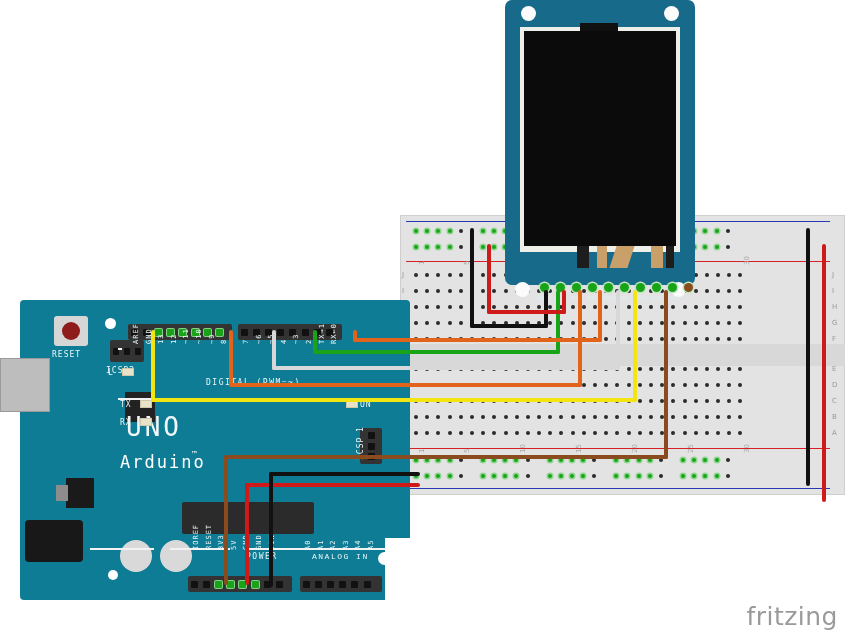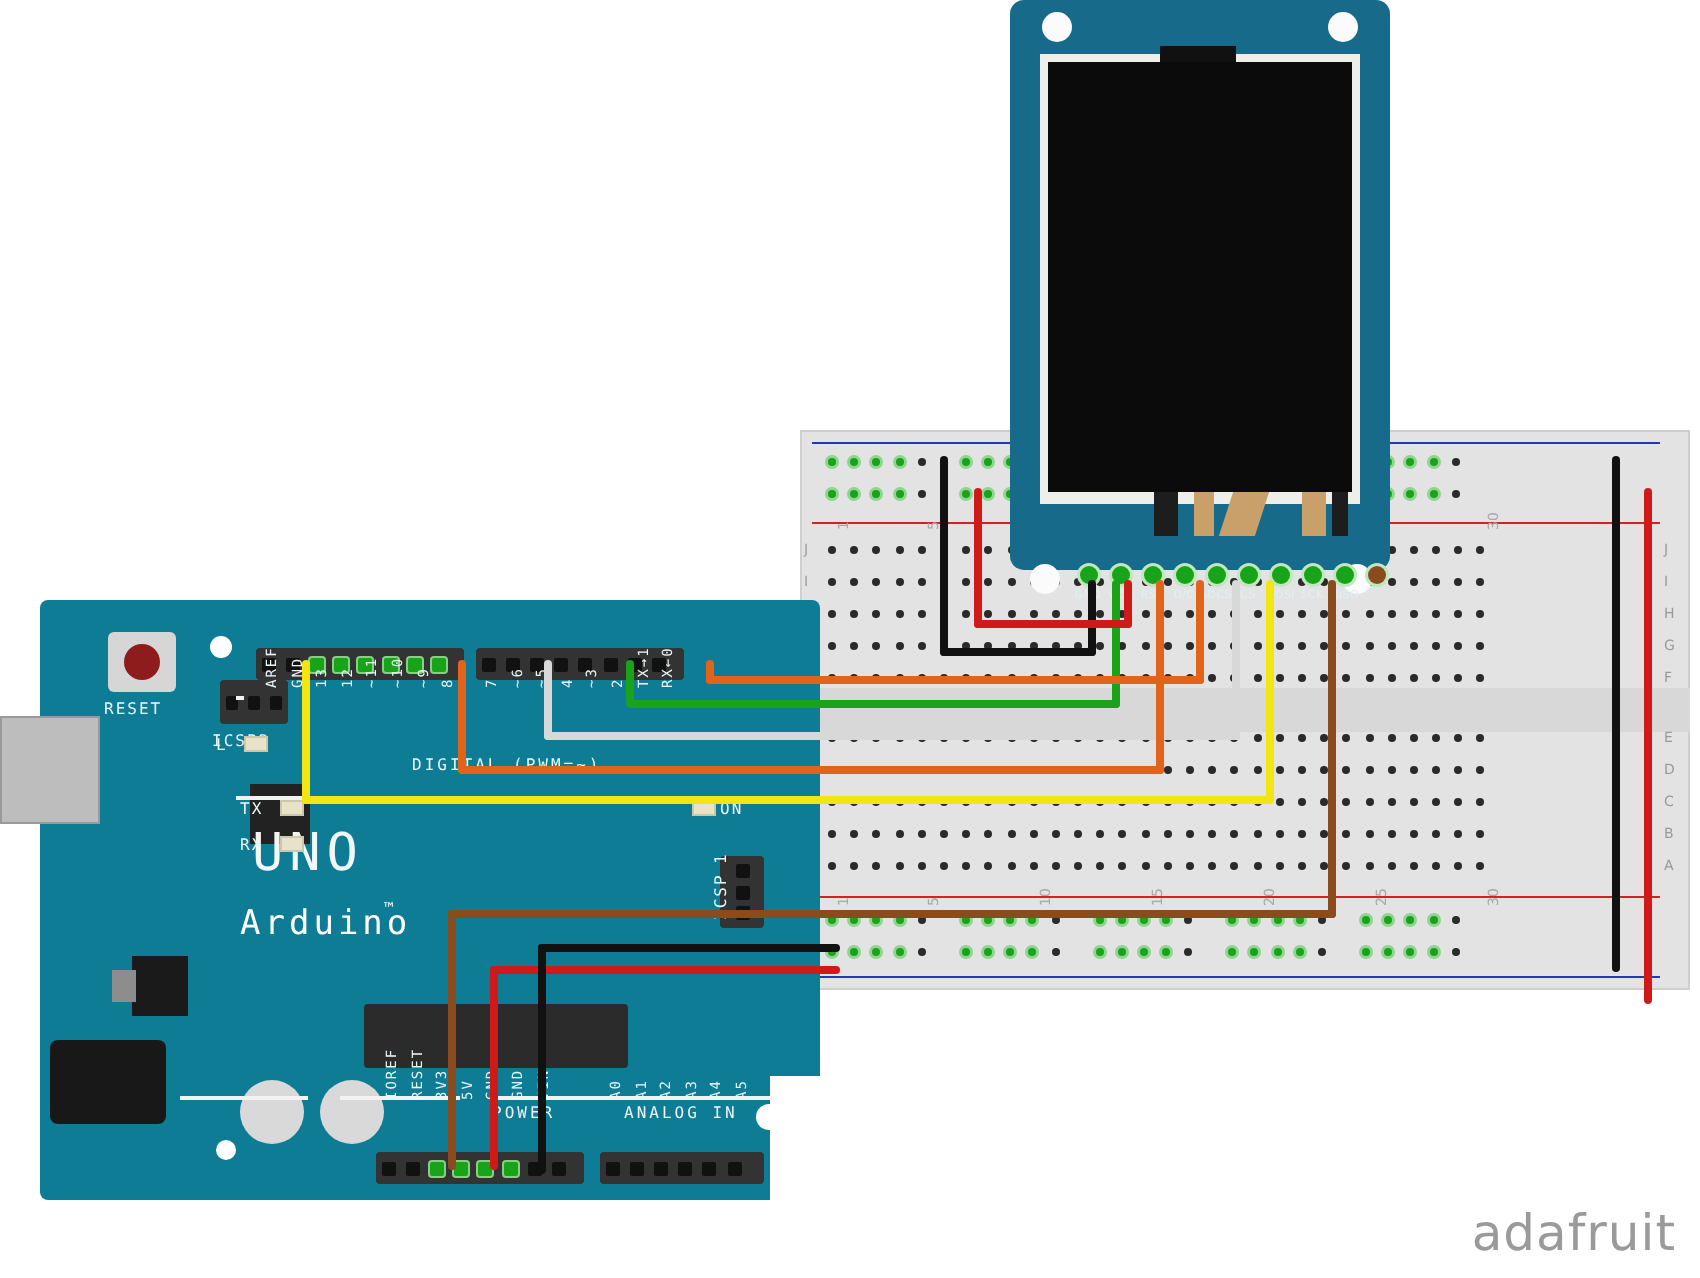--- a/index.html
+++ b/index.html
@@ -655,21 +655,21 @@
 
     <div class="header" style="left:280px;top:276px;width:82px;height:16px;">
       <div class="hpin"></div>
         <div class="hpin"></div>
         <div class="hpin"></div>
       <div class="hpin"></div>
         <div class="hpin"></div>
         <div class="hpin"></div>
     </div>
     <div class="ard-txt" style="left:226px;top:252px;letter-spacing:1.5px;">POWER</div>
-    <div class="ard-txt" style="left:292px;top:252px;letter-spacing:1.5px;">ANALOG IN</div>
+    <div class="ard-txt" style="left:292px;top:252px;letter-spacing:1.5px;font-family:Liberation Mono, monospace;">ANALOG IN</div>
     <div id="pwr-labels">
         <div class="ard-txt vert" style="left: 172px; top: 250px; font-size: 7px;">IOREF</div>
         <div class="ard-txt vert" style="left: 184.6px; top: 250px; font-size: 7px;">RESET</div>
         <div class="ard-txt vert" style="left: 197.2px; top: 250px; font-size: 7px;">3V3</div>
         <div class="ard-txt vert" style="left: 209.8px; top: 250px; font-size: 7px;">5V</div>
         <div class="ard-txt vert" style="left: 222.4px; top: 250px; font-size: 7px;">GND</div>
         <div class="ard-txt vert" style="left: 235px; top: 250px; font-size: 7px;">GND</div>
         <div class="ard-txt vert" style="left: 247.6px; top: 250px; font-size: 7px;">VIN</div>
       </div>
     <div id="ana-labels">
@@ -754,14 +754,14 @@
 
   <div class="w" style="left:245px;top:483px;width:4px;height:102px;background:#cf1a1a;"></div>
   <div class="w" style="left:245px;top:483px;width:175px;height:4px;background:#cf1a1a;"></div>
 
   <div class="w" style="left:269px;top:472px;width:4px;height:115px;background:#111;"></div>
   <div class="w" style="left:269px;top:472px;width:151px;height:4px;background:#111;"></div>
 
   <div class="w" style="left:806px;top:228px;width:4px;height:258px;background:#111;"></div>
   <div class="w" style="left:822px;top:244px;width:4px;height:258px;background:#cf1a1a;"></div>
 
-  <div id="fritzing">adafruit</div>
+  <div id="fritzing">fritzing</div>
 </div>
 
 </body></html>

